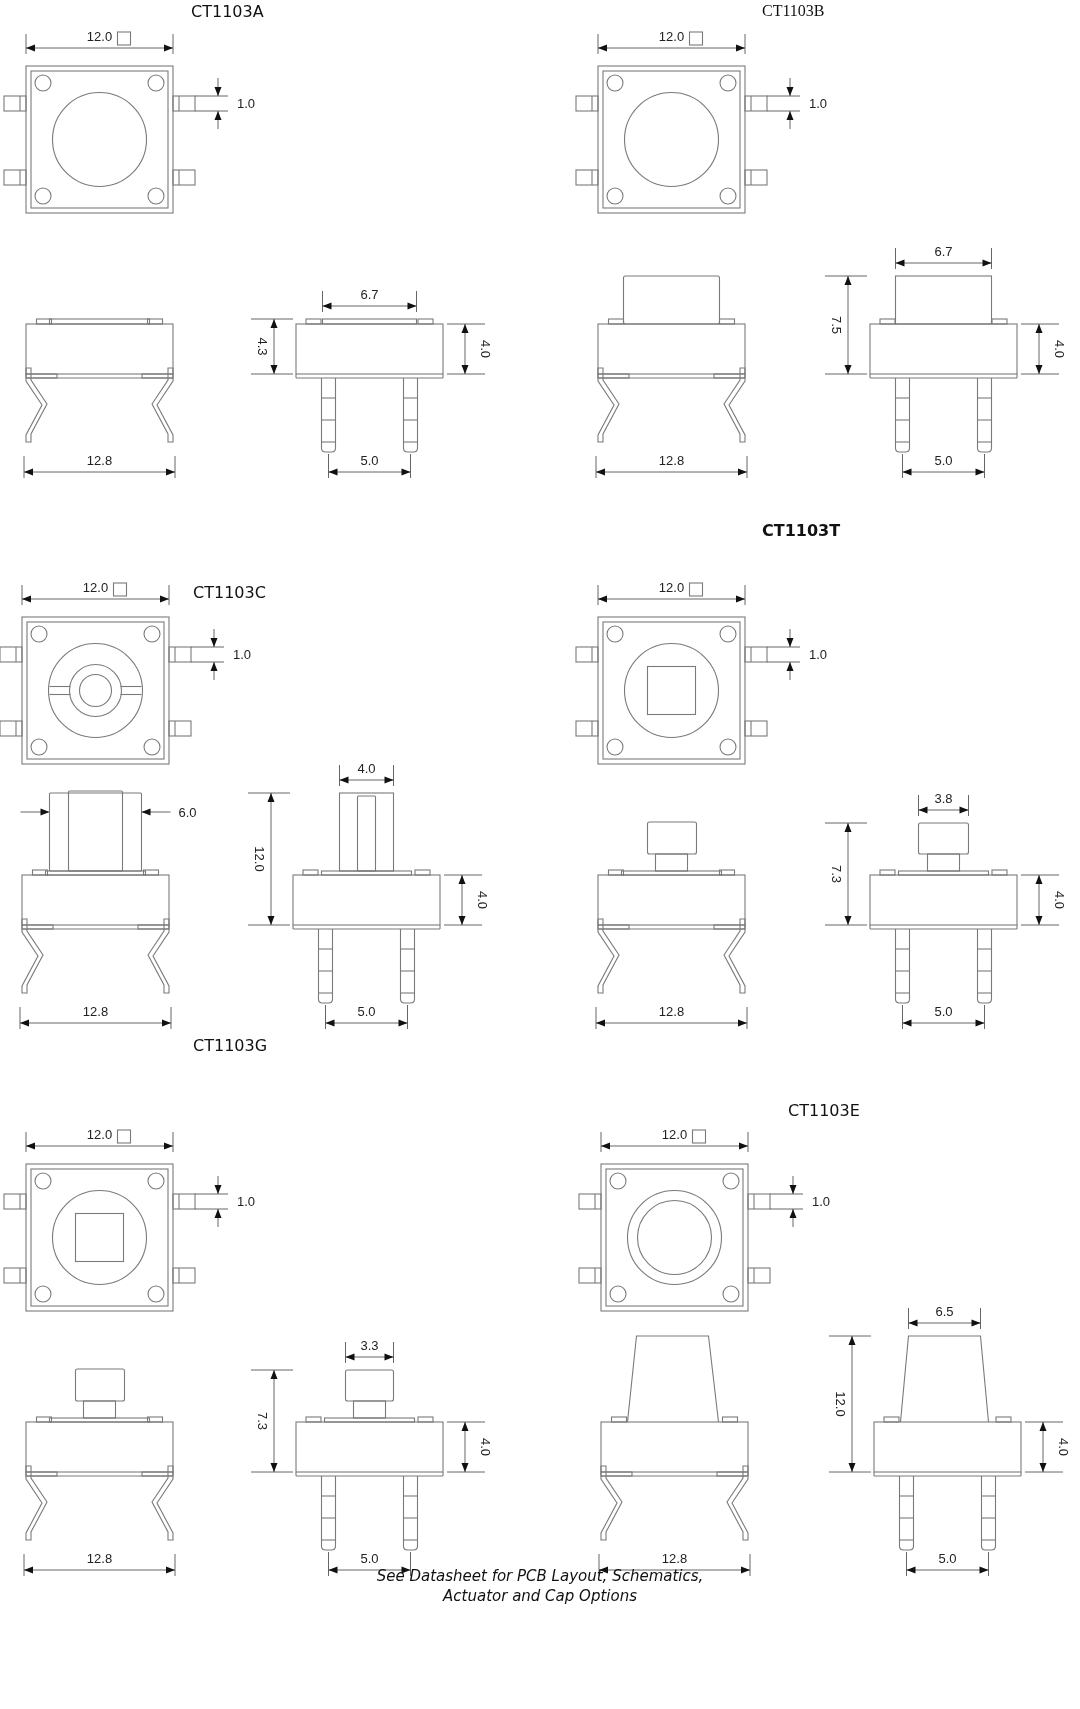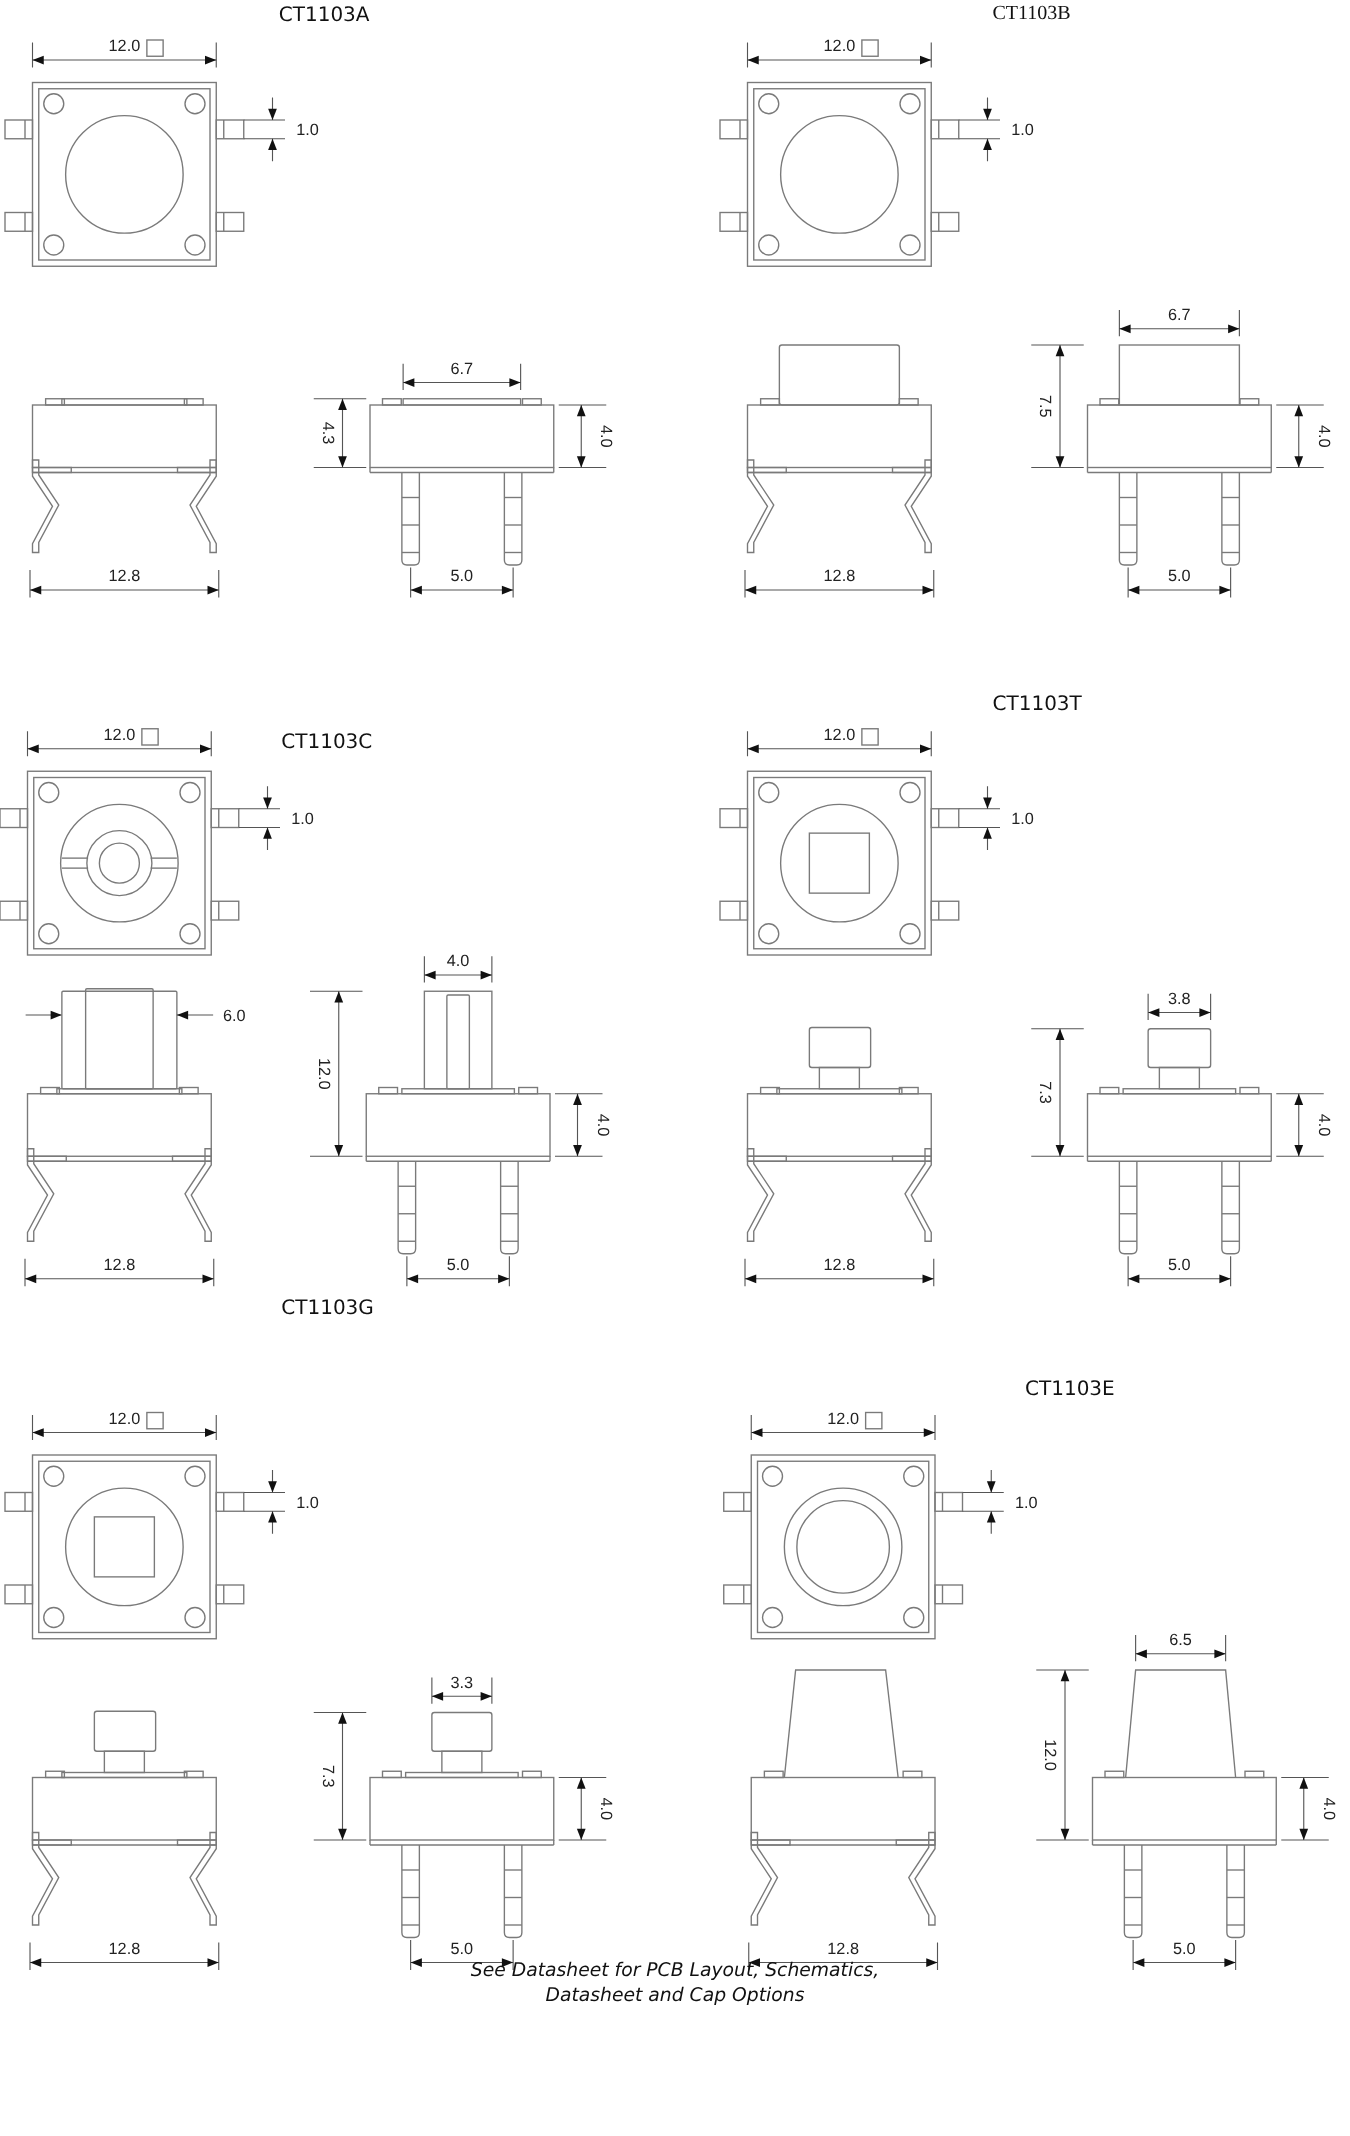--- a/index.html
+++ b/index.html
@@ -2,21 +2,21 @@
 <html><head>
 <meta charset="utf-8">
 <style>
   html,body{margin:0;padding:0;background:#ffffff;}
   body{width:1080px;height:1709px;position:relative;overflow:hidden;font-family:"Liberation Sans",sans-serif;}
   #sheet{position:absolute;left:0;top:0;width:1080px;height:1709px;}
   .ln{fill:none;stroke:#7a7a7a;stroke-width:1.1;}
   .dim{fill:none;stroke:#555;stroke-width:0.9;}
   .arrow{fill:#111;stroke:none;}
   .dimtxt{font-family:"Liberation Sans",sans-serif;font-size:13px;fill:#222;}
-  .title{position:absolute;font-family:"DejaVu Sans",sans-serif;font-size:16px;color:#111;white-space:nowrap;margin-left:32px;}
+  .title{position:absolute;font-family:"DejaVu Sans",sans-serif;font-size:16px;color:#111;white-space:nowrap;}
   .footer{position:absolute;left:0;width:1080px;top:1566px;text-align:center;font-family:"DejaVu Sans",sans-serif;font-style:italic;font-size:15px;color:#111;line-height:20px;}
 </style>
 </head>
 <body>
 
 <svg id="sheet" xmlns="http://www.w3.org/2000/svg" viewBox="0 0 1080 1709" width="1080" height="1709">
   <g id="panels">
       <g></g>
       <g>
         <line x1="26" y1="34" x2="26" y2="54" class="dim"></line>
@@ -582,20 +582,20 @@
         <path d="M906.5 1570 l9 -3.5 v7 z" class="arrow"></path>
         <path d="M988.5 1570 l-9 -3.5 v7 z" class="arrow"></path>
         <text x="947.5" y="1563" class="dimtxt" text-anchor="middle">5.0</text>
       </g>
     </g>
 </svg>
 
 <div class="title" style="left:191px;top:2px;">CT1103A</div>
 <div class="title" style="left:762px;top:2px;font-family:Liberation Serif, serif;">CT1103B</div>
 <div class="title" style="left:193px;top:583px;">CT1103C</div>
-<div class="title" style="left:762px;top:553px;">CT1103T</div>
+<div class="title" style="left:762px;top:521px;font-weight:bold;">CT1103T</div>
 <div class="title" style="left:193px;top:1036px;">CT1103G</div>
 <div class="title" style="left:788px;top:1101px;">CT1103E</div>
 
 <div class="footer">
   <div>See Datasheet for PCB Layout, Schematics,</div>
-  <div>Datasheet and Cap Options</div>
+  <div>Actuator and Cap Options</div>
 </div>
 
 </body></html>

